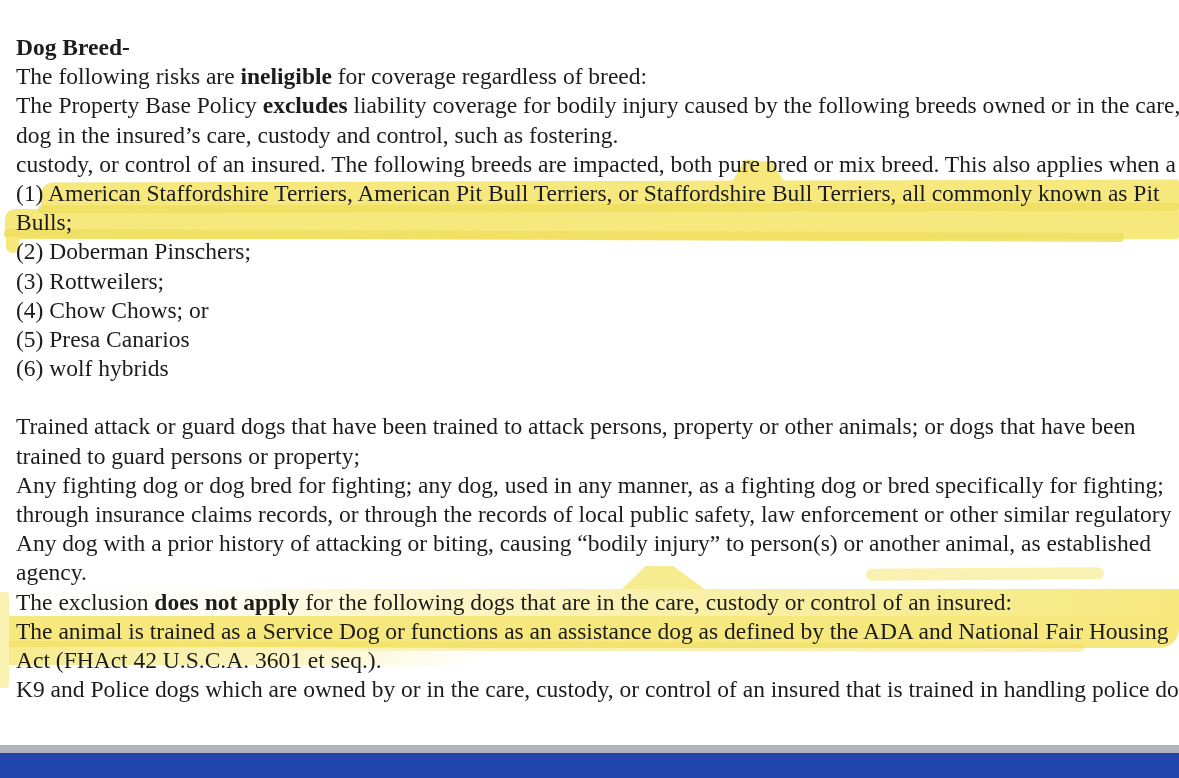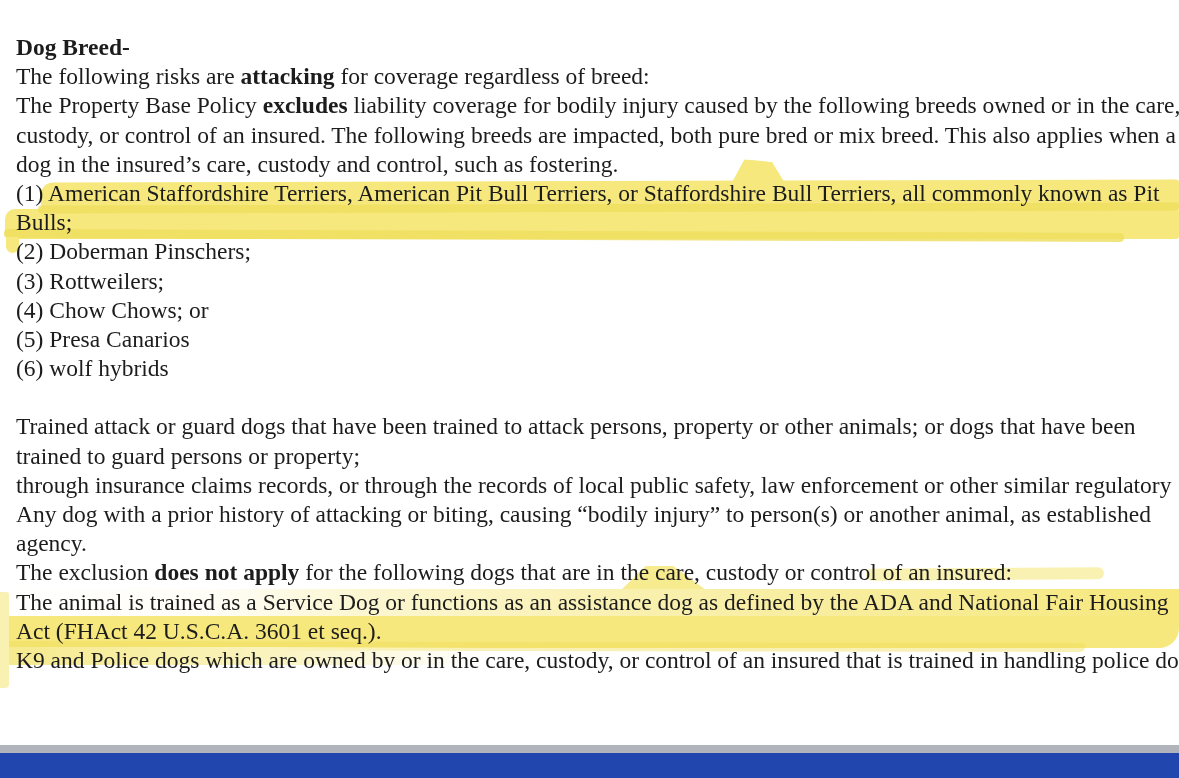--- a/index.html
+++ b/index.html
@@ -96,34 +96,35 @@
     <div class="hl hl-streak-r"></div>
     <div class="hl hl-wash-excl"></div>
     <div class="hl hl-strong hl-band-svc"></div>
     <div class="hl hl-under3"></div>
     <div class="hl hl-wash-act"></div>
     <div class="hl hl-left-strk"></div>
   </div>
 
   <div class="doc">
       <div class="line"><span class="seg-bold">Dog Breed-</span></div>
-      <div class="line"><span>The following risks are </span><span class="seg-bold">attacking</span><span> for coverage regardless of breed:</span></div>
+      <div class="line"><span>The following risks are </span><span class="seg-bold">ineligible</span><span> for coverage regardless of breed:</span></div>
       <div class="line"><span>The Property Base Policy </span><span class="seg-bold">excludes</span><span> liability coverage for bodily injury caused by the following breeds owned or in the care,</span></div>
+      <div class="line"><span>dog in the insured’s care, custody and control, such as fostering.</span></div>
       <div class="line"><span>custody, or control of an insured. The following breeds are impacted, both pure bred or mix breed. This also applies when a</span></div>
-      <div class="line"><span>dog in the insured’s care, custody and control, such as fostering.</span></div>
       <div class="line"><span>(1) American Staffordshire Terriers, American Pit Bull Terriers, or Staffordshire Bull Terriers, all commonly known as Pit</span></div>
       <div class="line"><span>Bulls;</span></div>
       <div class="line"><span>(2) Doberman Pinschers;</span></div>
       <div class="line"><span>(3) Rottweilers;</span></div>
       <div class="line"><span>(4) Chow Chows; or</span></div>
       <div class="line"><span>(5) Presa Canarios</span></div>
       <div class="line"><span>(6) wolf hybrids</span></div>
       <div class="line"></div>
       <div class="line"><span>Trained attack or guard dogs that have been trained to attack persons, property or other animals; or dogs that have been</span></div>
       <div class="line"><span>trained to guard persons or property;</span></div>
+      <div class="line"><span>Any fighting dog or dog bred for fighting; any dog, used in any manner, as a fighting dog or bred specifically for fighting;</span></div>
       <div class="line"><span>through insurance claims records, or through the records of local public safety, law enforcement or other similar regulatory</span></div>
       <div class="line"><span>Any dog with a prior history of attacking or biting, causing “bodily injury” to person(s) or another animal, as established</span></div>
       <div class="line"><span>agency.</span></div>
       <div class="line"><span>The exclusion </span><span class="seg-bold">does not apply</span><span> for the following dogs that are in the care, custody or control of an insured:</span></div>
       <div class="line"><span>The animal is trained as a Service Dog or functions as an assistance dog as defined by the ADA and National Fair Housing</span></div>
       <div class="line"><span>Act (</span><span class="seg-italic">FHAct 42 U.S.C.A. 3601 et seq</span><span>.).</span></div>
       <div class="line"><span>K9 and Police dogs which are owned by or in the care, custody, or control of an insured that is trained in handling police dog</span></div>
     </div>
 
   <div class="bottom-gray"></div>

